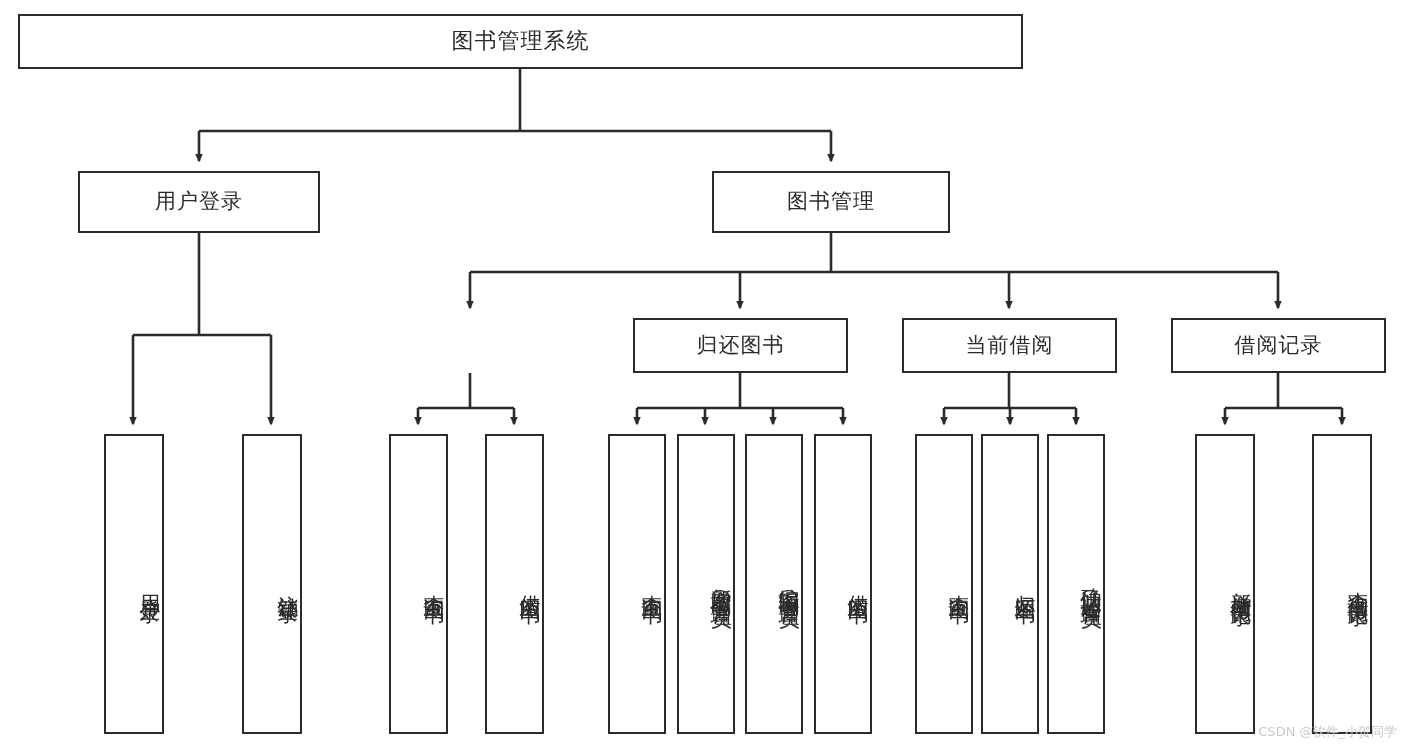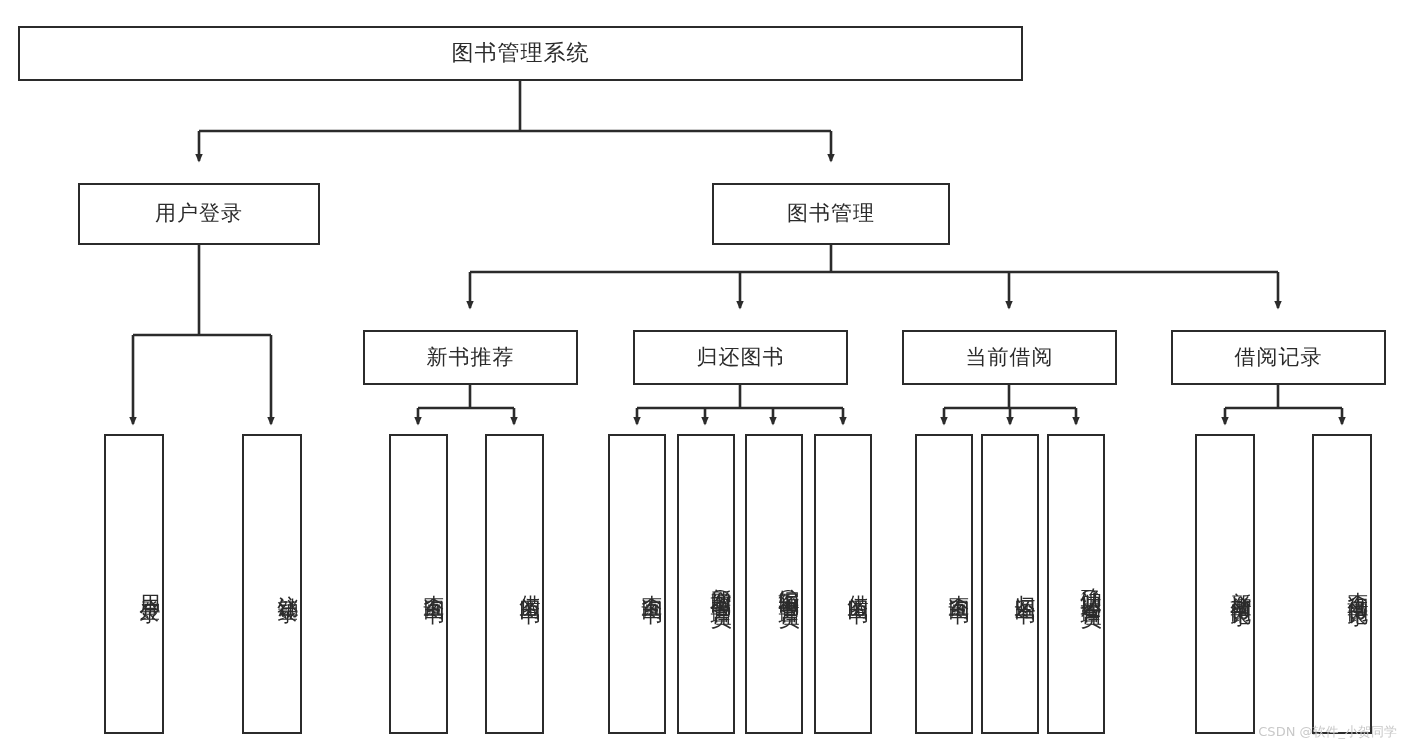--- a/index.html
+++ b/index.html
@@ -33,21 +33,20 @@
     display: flex;
     align-items: center;
     justify-content: center;
     color: #2b2b2b;
     z-index: 2;
   }
   .node.horiz {
     font-size: 21px;
     letter-spacing: 1px;
     line-height: 1.2;
-    margin-top: 12px;
   }
   .node.root {
     font-size: 22px;
   }
   .node.vert {
     writing-mode: vertical-rl;
     text-orientation: upright;
     font-size: 21px;
     letter-spacing: 3px;
     padding: 14px 0;
@@ -131,23 +130,20 @@
   </div>
 
   <div class="node horiz" style="left:78px; top:171px; width:242px; height:62px;">
     <span class="label">用户登录</span>
   </div>
 
   <div class="node horiz" style="left:712px; top:171px; width:238px; height:62px;">
     <span class="label">图书管理</span>
   </div>
 
-  <div class="node horiz" style="left:363px; top:318px; width:215px; height:55px;">
-    <span class="label">新书推荐</span>
-  </div>
 
   <div class="node horiz" style="left:633px; top:318px; width:215px; height:55px;">
     <span class="label">归还图书</span>
   </div>
 
   <div class="node horiz" style="left:1171px; top:318px; width:215px; height:55px;">
     <span class="label">借阅记录</span>
   </div>
 
   <div class="node horiz" style="left:902px; top:318px; width:215px; height:55px;">

